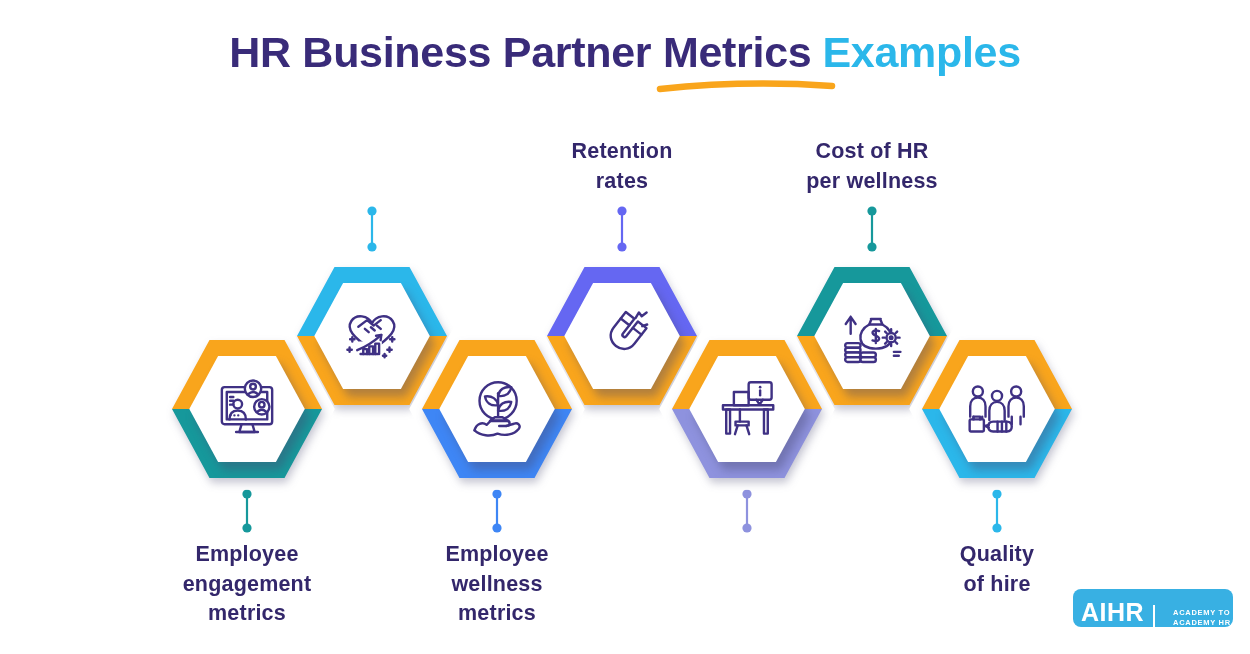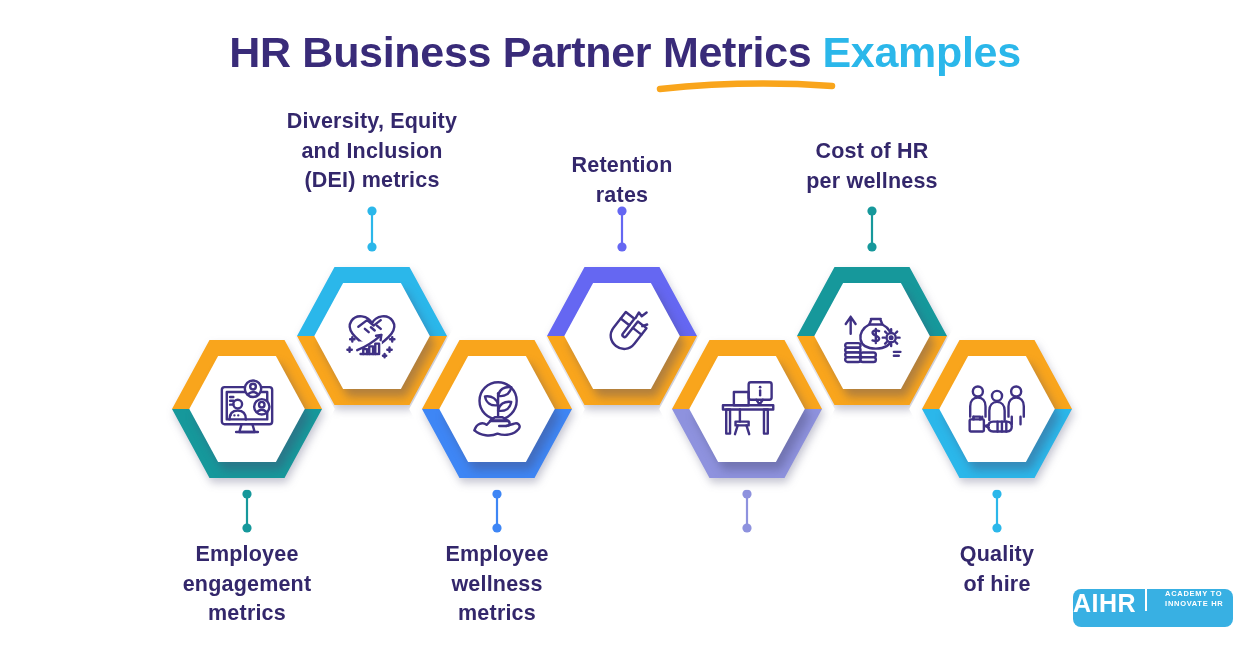--- a/index.html
+++ b/index.html
@@ -40,21 +40,21 @@
   .line-icon .wbg { fill:#ffffff; }
   .line-icon .wmask { fill:#ffffff; stroke:none; }
   .line-icon .if { fill:var(--icon_stroke,#3F3184); stroke:none; }
 
   .z-low { z-index:1; }
   .z-high { z-index:2; }
 
   
   .logo { position:absolute; left:1073px; top:589px; width:160px; height:38px;
           background:var(--logo_bg,#38B0E3); border-radius:8px;
-          display:flex; align-items:flex-start; padding-left:0; }
+          display:flex; align-items:flex-end; padding-left:8px; }
   .logo-brand { color:#fff; font-size:25px; font-weight:bold; letter-spacing:0.5px; }
   .logo-divider { width:2px; height:22px; background:#fff; margin:0 8px 0 9px; }
   .logo-tagline { color:#fff; font-size:7.5px; font-weight:bold; letter-spacing:0.7px; line-height:9.5px;margin-left:10px; }
 </style>
 </head>
 <body>
 
 <svg width="0" height="0" style="position:absolute">
   <defs>
     <clipPath id="clip-top">
@@ -68,24 +68,21 @@
 
 <div class="stage">
 
   <div class="title">
     <span class="title-main">HR Business Partner Metrics</span><span class="title-highlight">Examples</span>
   </div>
   <svg class="swoosh" width="180" height="16">
     <path d="M4 11 Q90 2 176 8" fill="none" stroke-width="6.5" stroke-linecap="round" style="stroke: rgb(249, 165, 28);"></path>
   </svg>
 
-  <div class="metric-label" style="left:232px;top:107px">Diversity, Equity
-and Inclusion
-(DEI) metrics</div>
-  <div class="metric-label" style="left:482px;top:151px">Retention
+  <div class="metric-label" style="left:482px;top:137px">Retention
 rates</div>
   <div class="metric-label" style="left:732px;top:137px">Cost of HR
 per wellness</div>
 
   <svg class="connector" style="left:366px;top:204px" width="12" height="50">
     <circle cx="6" cy="7" r="4.6" style="fill: rgb(43, 183, 234);"></circle>
       <line x1="6" y1="7" x2="6" y2="43" style="stroke: rgb(43, 183, 234);"></line>
       <circle cx="6" cy="43" r="4.6" style="fill: rgb(43, 183, 234);"></circle>
   </svg>
   <svg class="connector" style="left:616px;top:204px" width="12" height="50">
@@ -307,17 +304,17 @@
         <path d="M24.5 46.5 l-3.5 1 3.5 1.5"></path>
       </svg>
     </div>
   </div>
 
   <div class="logo">
     <span class="logo-brand">AIHR</span>
     <span class="logo-divider"></span>
     <span class="logo-tagline">
       <span>ACADEMY TO</span><br>
-      <span>INNOVATE HR</span>
+      <span>ACADEMY HR</span>
     </span>
   </div>
 
 </div>
 
 </body></html>

